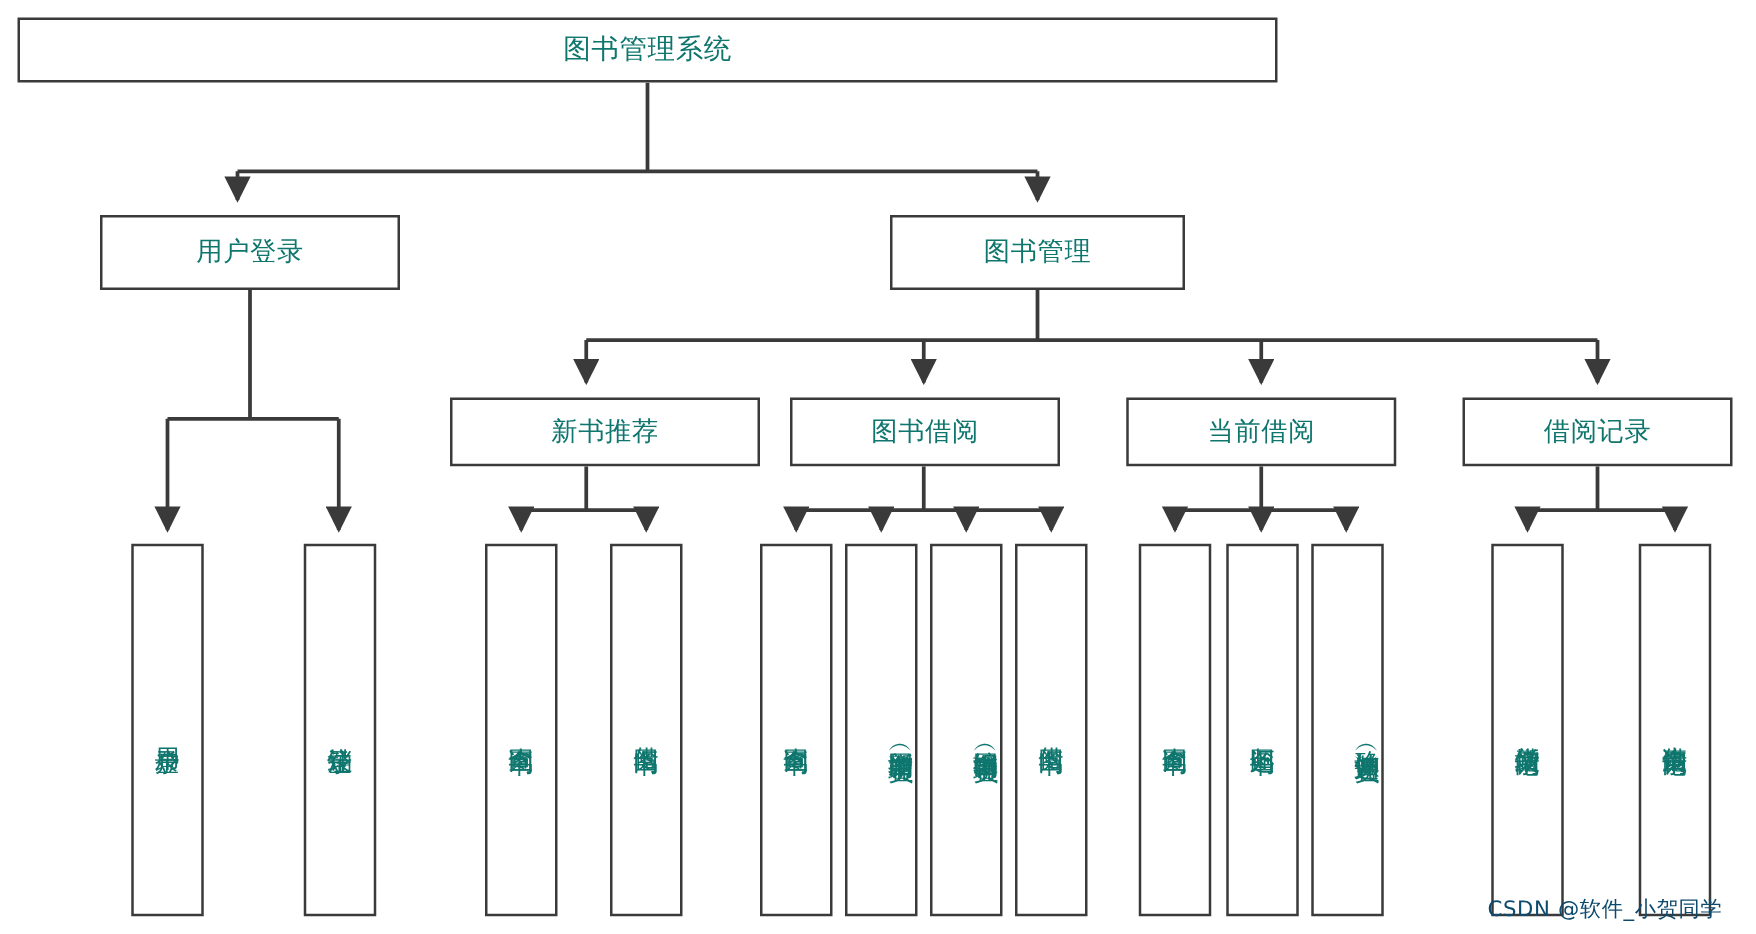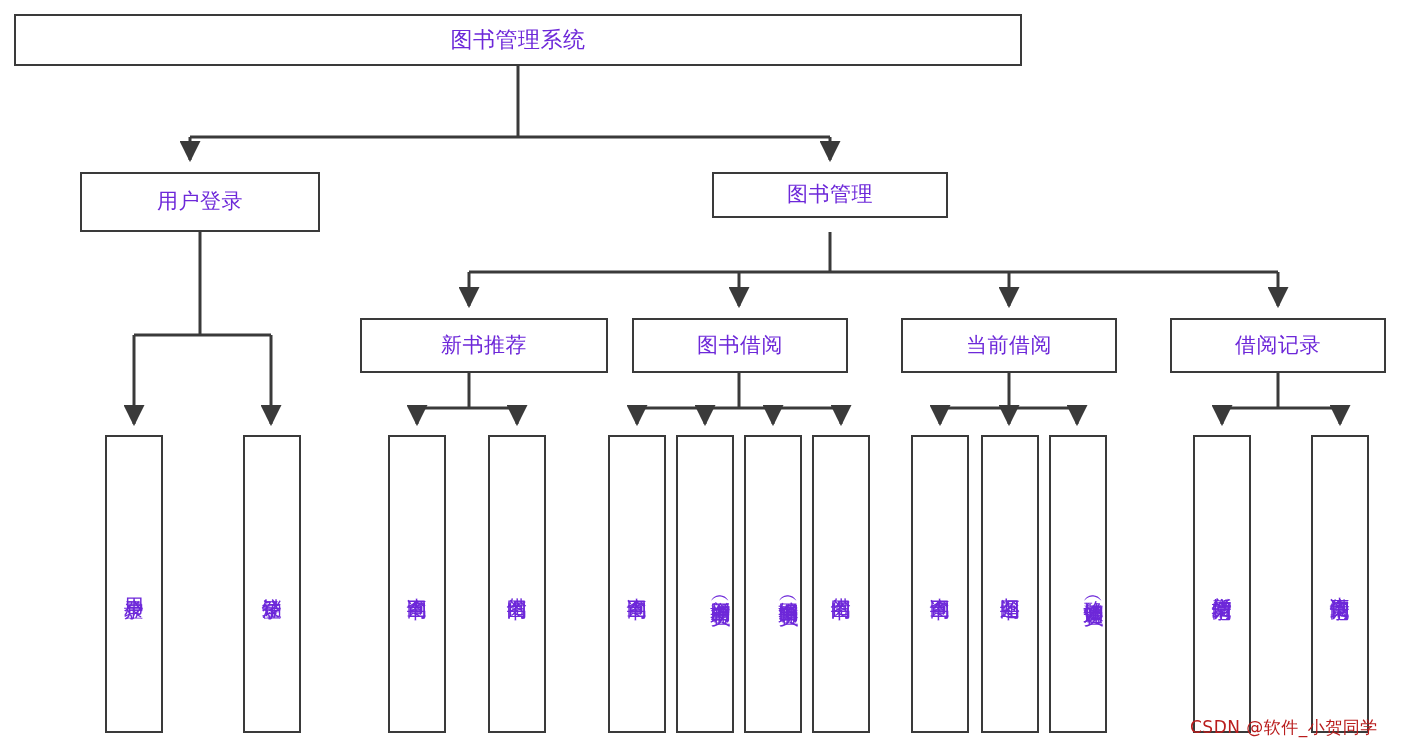--- a/index.html
+++ b/index.html
@@ -18,21 +18,21 @@
     overflow: hidden;
   }
   .node {
     position: absolute;
     box-sizing: border-box;
     border: 2px solid #3a3a3a;
     background: #ffffff;
     display: flex;
     align-items: center;
     justify-content: center;
-    color: #6d28d9;
+    color: #0f766e;
   }
   .node.horiz {
     font-size: 21px;
     line-height: 1.2;
     letter-spacing: 0.5px;
   }
   .node.root {
     font-size: 22px;
   }
   .node.vert {
@@ -57,21 +57,21 @@
     position: absolute;
     left: 0;
     top: 0;
     width: 1405px;
     height: 747px;
     pointer-events: none;
   }
   .watermark {
     position: absolute;
     font-size: 17px;
-    color: #b91c1c;
+    color: #0c4a6e;
     white-space: nowrap;
     letter-spacing: 0.5px;
     font-family: "DejaVu Sans", "Liberation Sans", sans-serif;
   }
 </style>
 </head>
 <body>
 
 <div id="canvas">
 
@@ -125,21 +125,21 @@
     </g>
   </svg>
 
   <div class="node horiz root" style="left:14px; top:14px; width:1008px; height:52px;">
     <span class="node-label">图书管理系统</span>
   </div>
 
   <div class="node horiz" style="left:80px; top:172px; width:240px; height:60px;">
     <span class="node-label">用户登录</span>
   </div>
-  <div class="node horiz" style="left:712px; top:172px; width:236px; height:46px;">
+  <div class="node horiz" style="left:712px; top:172px; width:236px; height:60px;">
     <span class="node-label">图书管理</span>
   </div>
 
   <div class="node horiz" style="left:360px; top:318px; width:248px; height:55px;">
     <span class="node-label">新书推荐</span>
   </div>
   <div class="node horiz" style="left:632px; top:318px; width:216px; height:55px;">
     <span class="node-label">图书借阅</span>
   </div>
   <div class="node horiz" style="left:1170px; top:318px; width:216px; height:55px;">

